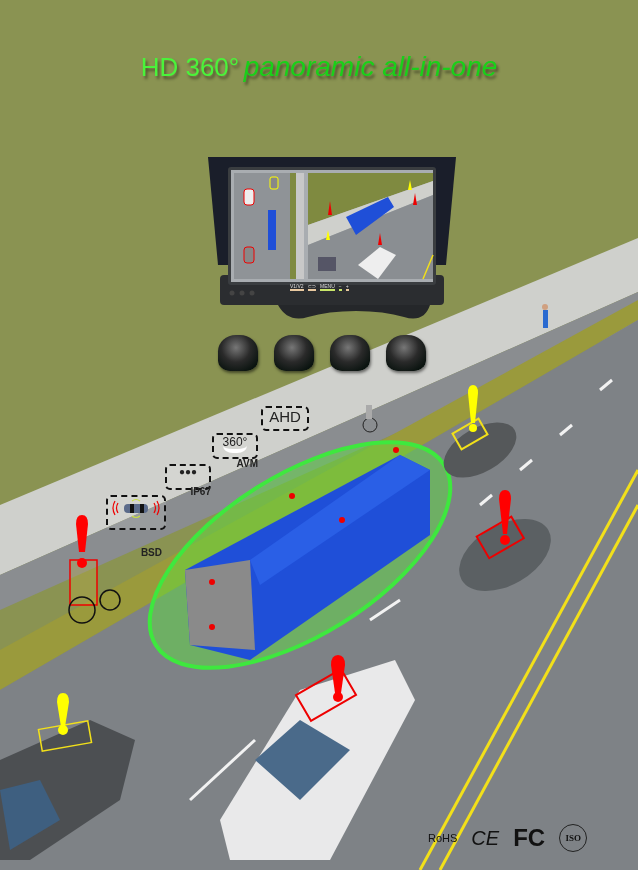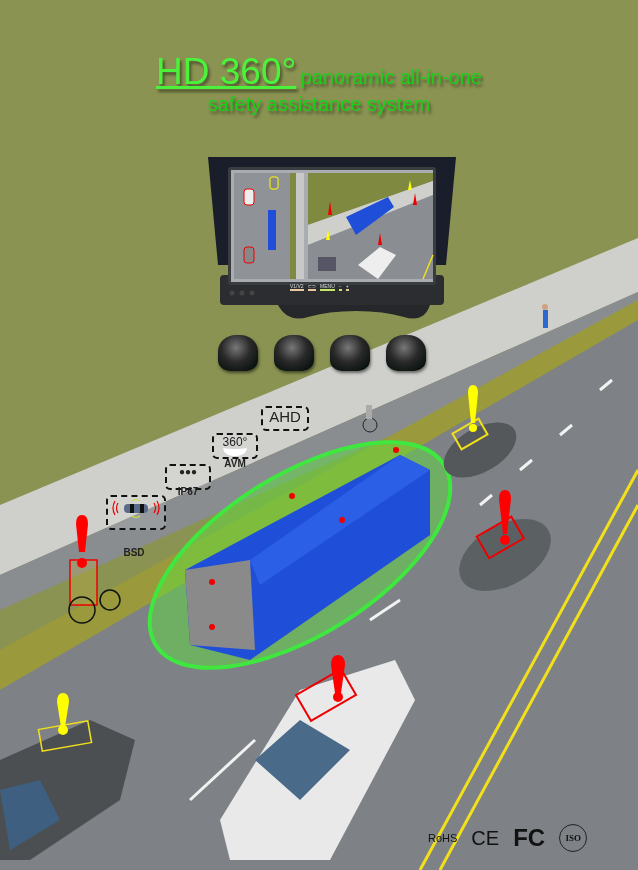--- a/index.html
+++ b/index.html
@@ -1,25 +1,25 @@
 <!DOCTYPE html>
 <html><head>
 <meta charset="utf-8">
 <style>
   html,body{margin:0;padding:0;}
   body{width:638px;height:870px;overflow:hidden;position:relative;background:#8a9352;font-family:"Liberation Sans",sans-serif;}
   .scene{position:absolute;left:0;top:0;width:638px;height:870px;}
   .headline{position:absolute;left:0;top:52px;width:638px;text-align:center;color:#22e022;text-shadow:2px 3px 3px rgba(0,0,0,.45);line-height:1.1;}
-  .headline .big{font-size:37px;color:#4af33a;text-decoration:underline;}
-  .headline .small{font-size:20px;color:#19d019;}
+  .headline .big{font-size:26px;color:#4af33a;}
+  .headline .small{font-size:28px;color:#19d019;font-style:italic;}
   .monitor{position:absolute;left:208px;top:155px;width:248px;height:150px;}
   .cams{position:absolute;left:218px;top:335px;width:200px;height:38px;}
   .cam{position:absolute;top:0;width:40px;height:36px;border-radius:45% 45% 30% 30%;background:radial-gradient(circle at 45% 35%,#777 0,#2a2a2a 45%,#0b1410 80%);box-shadow:1px 2px 3px rgba(0,0,0,.5);}
   .badge{position:absolute;border:2px dashed #111;border-radius:5px;background:rgba(240,240,240,.15);display:flex;align-items:flex-start;justify-content:center;color:#222;}
-  .badge-label{position:absolute;font-size:10px;font-weight:bold;color:#222;text-align:center;}
+  .badge-label{position:absolute;font-size:10px;font-weight:bold;color:#222;text-align:right;}
   .certs{position:absolute;left:428px;top:818px;width:200px;height:40px;display:flex;align-items:center;gap:14px;color:#111;}
   .cert{font-weight:bold;}
 </style>
 </head>
 <body>
 
 <svg class="scene" viewBox="0 0 638 870" width="638" height="870">
 
   <rect x="0" y="0" width="638" height="870" fill="#8a9352"></rect>
 
@@ -102,21 +102,20 @@
     <rect x="543" y="310" width="5" height="18" fill="#2a6ad0"></rect>
     <circle cx="545" cy="307" r="3" fill="#d0a080"></circle>
   </g>
 </svg>
 
 <div class="headline">
   <div>
     <span class="big">HD 360°</span>
     <span class="small">panoramic all-in-one</span>
   </div>
-  <div class="small">safety assistance system</div>
 </div>
 
 <div class="monitor">
   <svg width="248" height="170" viewBox="0 0 248 170">
     <path d="M0 2 L248 2 L238 110 L10 110 Z" fill="#1a1e2a"></path>
     <rect x="12" y="120" width="224" height="30" rx="4" fill="#2b2d30"></rect>
     <rect x="20" y="12" width="208" height="118" rx="3" fill="#3a3d40"></rect>
     <rect x="23" y="15" width="202" height="112" fill="#a9adb1"></rect>
 
     <rect x="26" y="18" width="70" height="106" fill="#8f9397"></rect>
@@ -158,21 +157,21 @@
   <div class="cam" style="left:0"></div>
   <div class="cam" style="left:56px"></div>
   <div class="cam" style="left:112px"></div>
   <div class="cam" style="left:168px"></div>
 </div>
 
 <div class="badge" style="left:261px;top:406px;width:44px;height:21px;font-size:15px;">
   <span>AHD</span>
 </div>
 <div class="badge" style="left:212px;top:433px;width:42px;height:22px;font-size:12px;">
-  <span style="border-bottom:7px solid #ffffff;border-radius:0 0 40% 40%;">360°</span>
+  <span style="border-bottom:4px solid #ffffff;border-radius:0 0 40% 40%;">360°</span>
 </div>
 <div class="badge-label" style="left:212px;top:458px;width:46px;">AVM</div>
 <div class="badge" style="left:165px;top:464px;width:42px;height:22px;font-size:8px;">
   <span style="font-size:10px;">●●●</span>
 </div>
 <div class="badge-label" style="left:165px;top:486px;width:46px;">IP67</div>
 <div class="badge" style="left:106px;top:495px;width:56px;height:31px;">
   <svg width="48" height="22" viewBox="0 0 48 22">
     <rect x="12" y="7" width="24" height="9" rx="4" fill="#5b6b8a"></rect>
     <rect x="18" y="7" width="4" height="9" fill="#111"></rect>
@@ -180,16 +179,16 @@
     <path d="M6 6 q-3 5 0 10 M3 4 q-4 7 0 14" stroke="#e00" fill="none" stroke-width="1.2"></path>
     <path d="M42 6 q3 5 0 10 M45 4 q4 7 0 14" stroke="#e00" fill="none" stroke-width="1.2"></path>
     <path d="M20 4 q4 -3 8 0" stroke="#c9e040" fill="none" stroke-width="1.2"></path>
     <path d="M20 19 q4 3 8 0" stroke="#c9e040" fill="none" stroke-width="1.2"></path>
   </svg>
 </div>
 <div class="badge-label" style="left:106px;top:547px;width:56px;">BSD</div>
 
 <div class="certs">
   <span class="cert" style="font-size:11px;font-weight:normal;">RoHS</span>
-  <span class="cert" style="font-size:20px;font-weight:normal;">CE</span>
+  <span class="cert" style="font-size:20px;font-weight:normal;font-style:italic;">CE</span>
   <span class="cert" style="font-size:24px;">FC</span>
   <span class="cert" style="font-size:9px;border:1.5px solid #222;border-radius:50%;width:26px;height:26px;display:flex;align-items:center;justify-content:center;font-family:Liberation Serif, serif;">ISO</span>
 </div>
 
 </body></html>

